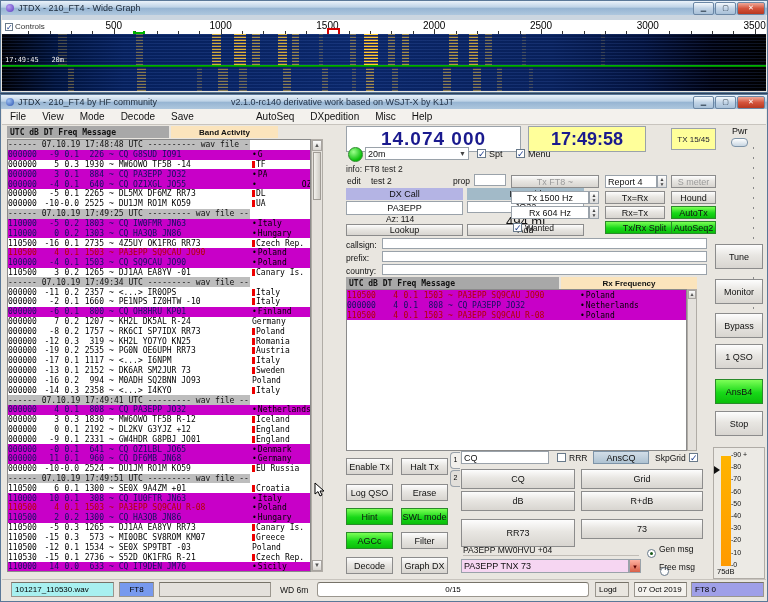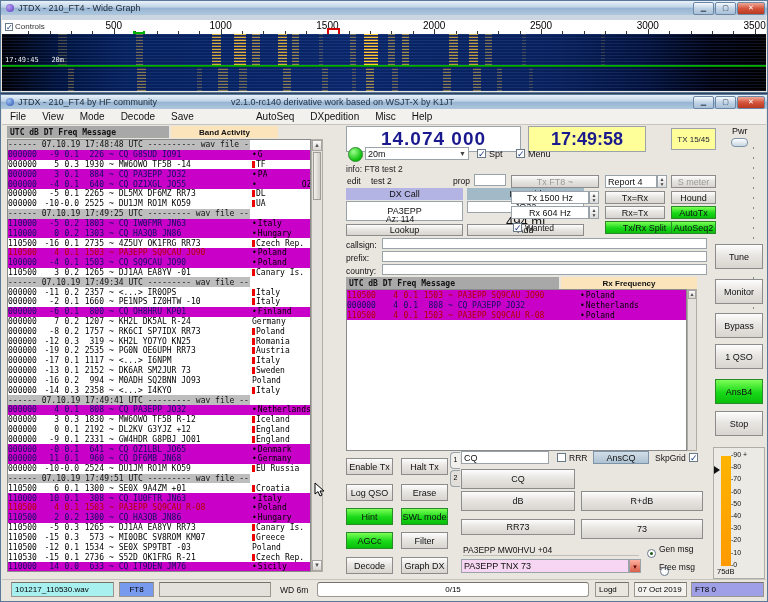--- a/index.html
+++ b/index.html
@@ -275,21 +275,21 @@
 
   
   <span class="abs lbl" style="left:346px;top:81px;font-size:8.5px">edit</span>
   <span class="abs lbl" style="left:370px;top:81px;font-size:8.5px">test 2</span>
   <span class="abs lbl" style="left:452px;top:81px;font-size:8.5px">prop</span>
   <div class="field" style="left:473px;top:79px;width:32px;height:12px"></div>
 
   
   <div class="hdrbox" style="left:345px;top:93px;width:117px;height:12px;background:#b4b4e4;justify-content:center;font-weight:normal;font-size:9px">DX Call</div>
   <div class="hdrbox" style="left:466px;top:93px;width:117px;height:12px;background:#a2bac8;justify-content:center;font-weight:normal;font-size:9px">DX Grid</div>
-  <div class="field" style="left:345px;top:106px;width:117px;height:20px;justify-content:center">PA3EPP</div>
+  <div class="field" style="left:345px;top:106px;width:117px;height:14px;justify-content:center">PA3EPP</div>
   <div class="field" style="left:466px;top:106px;width:117px;height:12px;justify-content:center">JO32</div>
   <div class="abs lbl" style="left:385px;top:119px;font-size:8.5px">Az: 114</div>
   <div class="abs lbl" style="left:505px;top:119px;font-size:13px">494 mi</div>
   <div class="btn" style="left:345px;top:129px;width:117px;height:12px">Lookup</div>
   <div class="btn" style="left:466px;top:129px;width:117px;height:12px">Add</div>
 
   
   <div class="btn dis" style="left:510px;top:80px;width:88px;height:13px">Tx FT8 ~</div>
   <div class="field" style="left:604px;top:80px;width:52px;height:13px">Report 4</div>
   <div class="spin" style="left:656px;top:80px;height:13px">
@@ -365,23 +365,24 @@
 
   
   <div class="field" style="left:460px;top:356px;width:88px;height:13px">CQ</div>
   <span class="abs chk" style="left:556px;top:358px"></span>
   <span class="abs lbl" style="left:568px;top:358px;font-size:8.5px">RRR</span>
   <div class="btn steel" style="left:592px;top:356px;width:56px;height:13px">AnsCQ</div>
   <span class="abs lbl" style="left:654px;top:358px;font-size:8.5px">SkpGrid</span>
   <span class="abs chk" style="left:688px;top:358px">✓</span>
 
   <div class="btn" style="left:460px;top:374px;width:114px;height:20px">CQ</div>
+  <div class="btn" style="left:580px;top:374px;width:122px;height:20px">Grid</div>
   <div class="btn" style="left:460px;top:396px;width:114px;height:20px">dB</div>
   <div class="btn" style="left:580px;top:396px;width:122px;height:20px">R+dB</div>
-  <div class="btn" style="left:460px;top:424px;width:114px;height:16px">RR73</div>
+  <div class="btn" style="left:460px;top:424px;width:114px;height:28px">RR73</div>
   <div class="btn" style="left:580px;top:424px;width:122px;height:20px">73</div>
 
   <div class="abs lbl" style="left:462px;top:450px;font-size:8.5px;width:176px;border-bottom:1px solid #c0bcb6">PA3EPP MW0HVU +04</div>
   <span class="abs radio sel" style="left:646px;top:449px"></span>
   <span class="abs lbl" style="left:658px;top:449px;font-size:8.5px">Gen msg</span>
 
   <div class="field" style="left:460px;top:464px;width:168px;height:14px;background:#f6d6f2">PA3EPP TNX 73</div>
   <div class="abs" style="left:628px;top:464px;width:12px;height:14px;border:1px solid #9aa2aa;box-sizing:border-box;background:linear-gradient(#ffb0a0,#d86048);font-size:7px;text-align:center;line-height:13px;color:#5a0000">▾</div>
   <span class="abs radio" style="left:646px;top:467px"></span>
   <span class="abs lbl" style="left:658px;top:467px;font-size:8.5px">Free msg</span>

